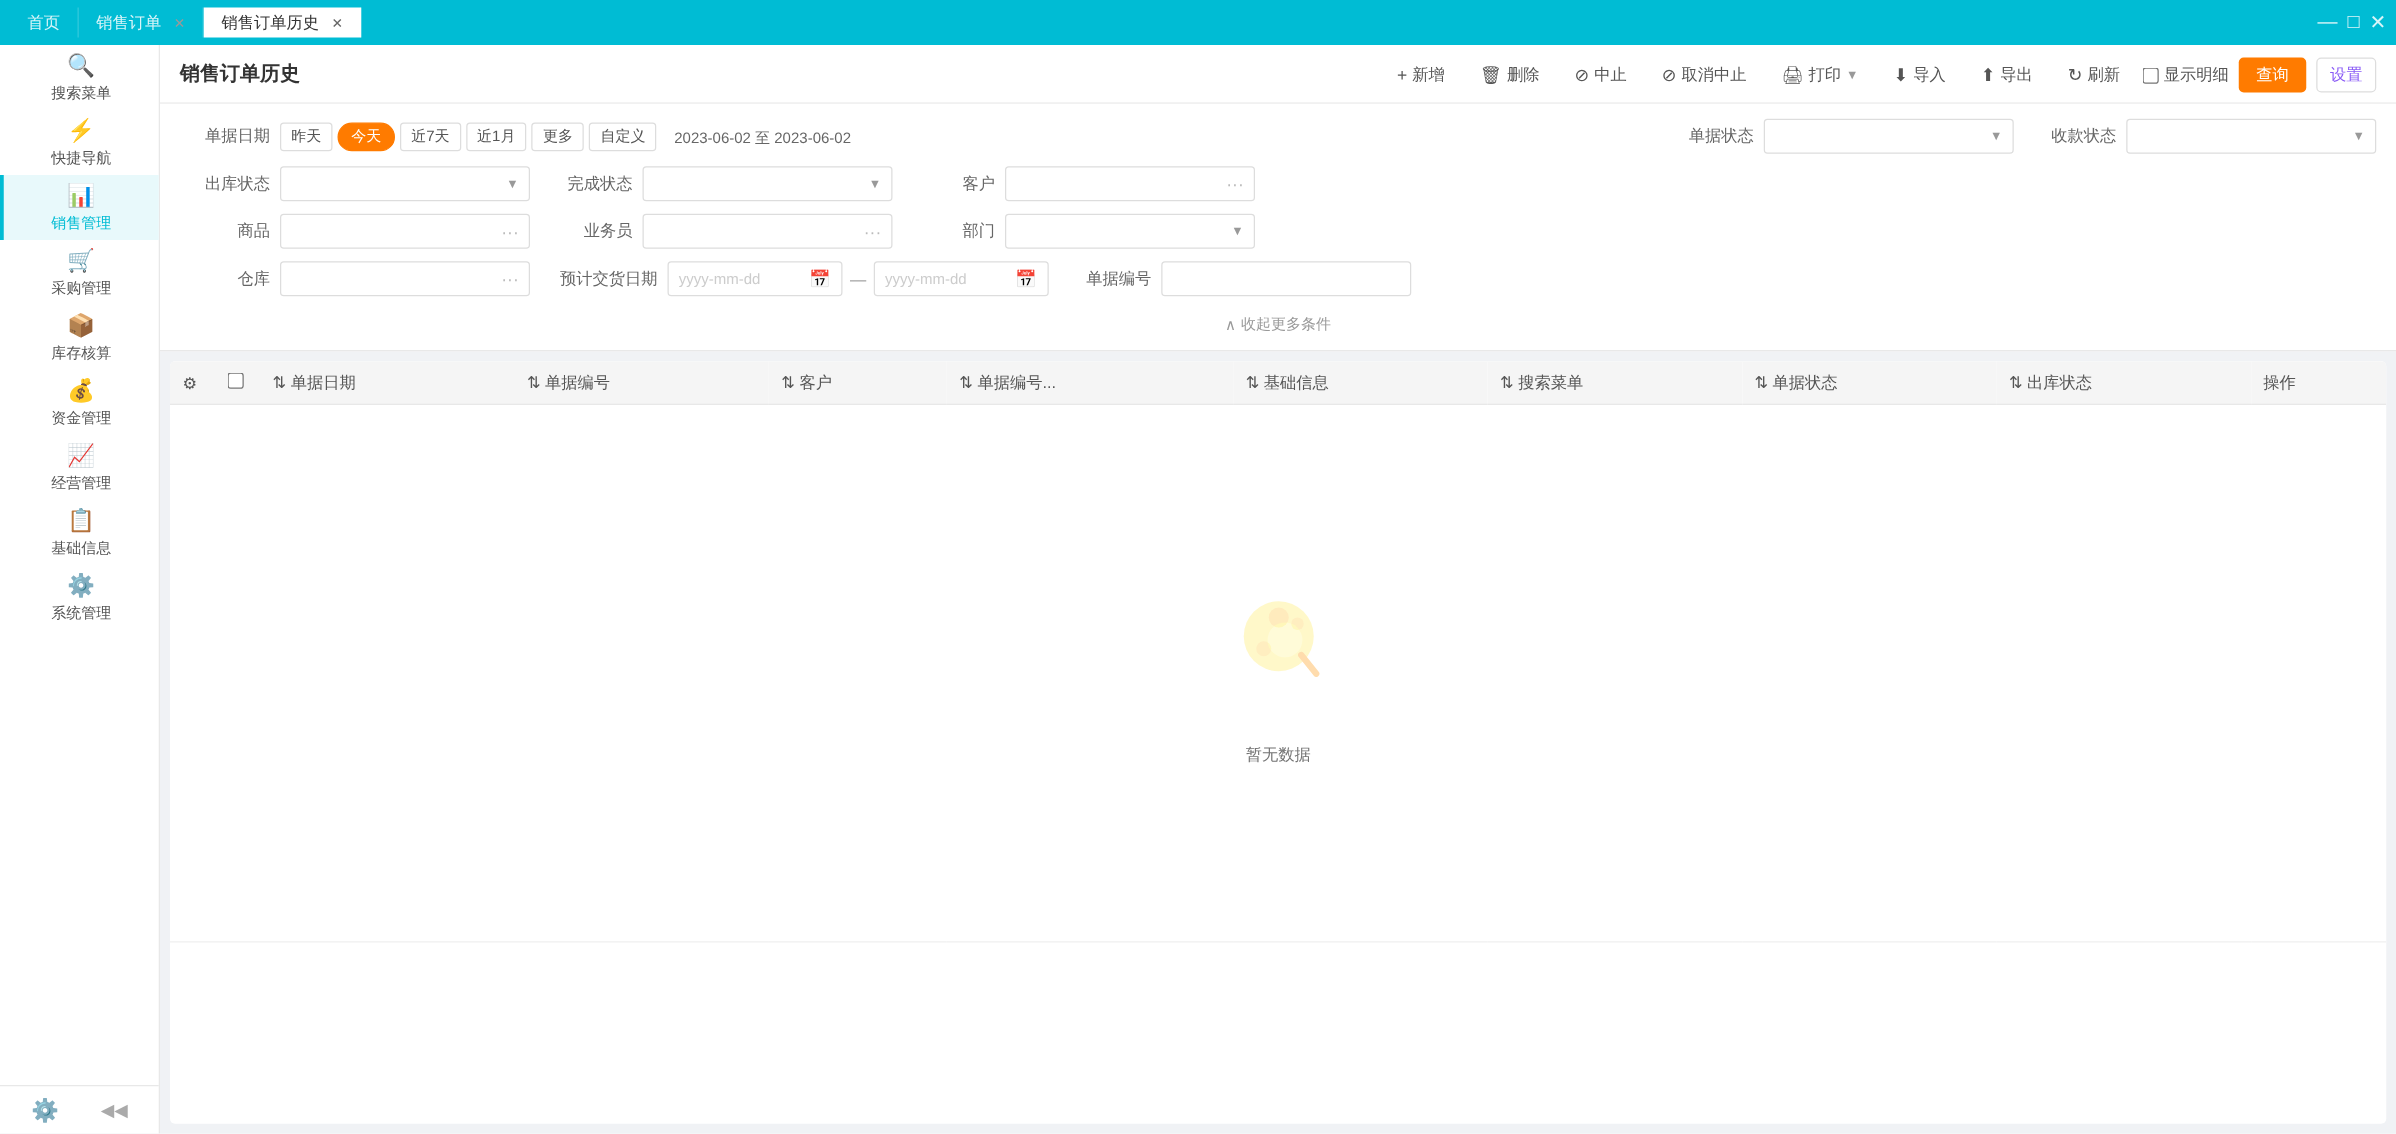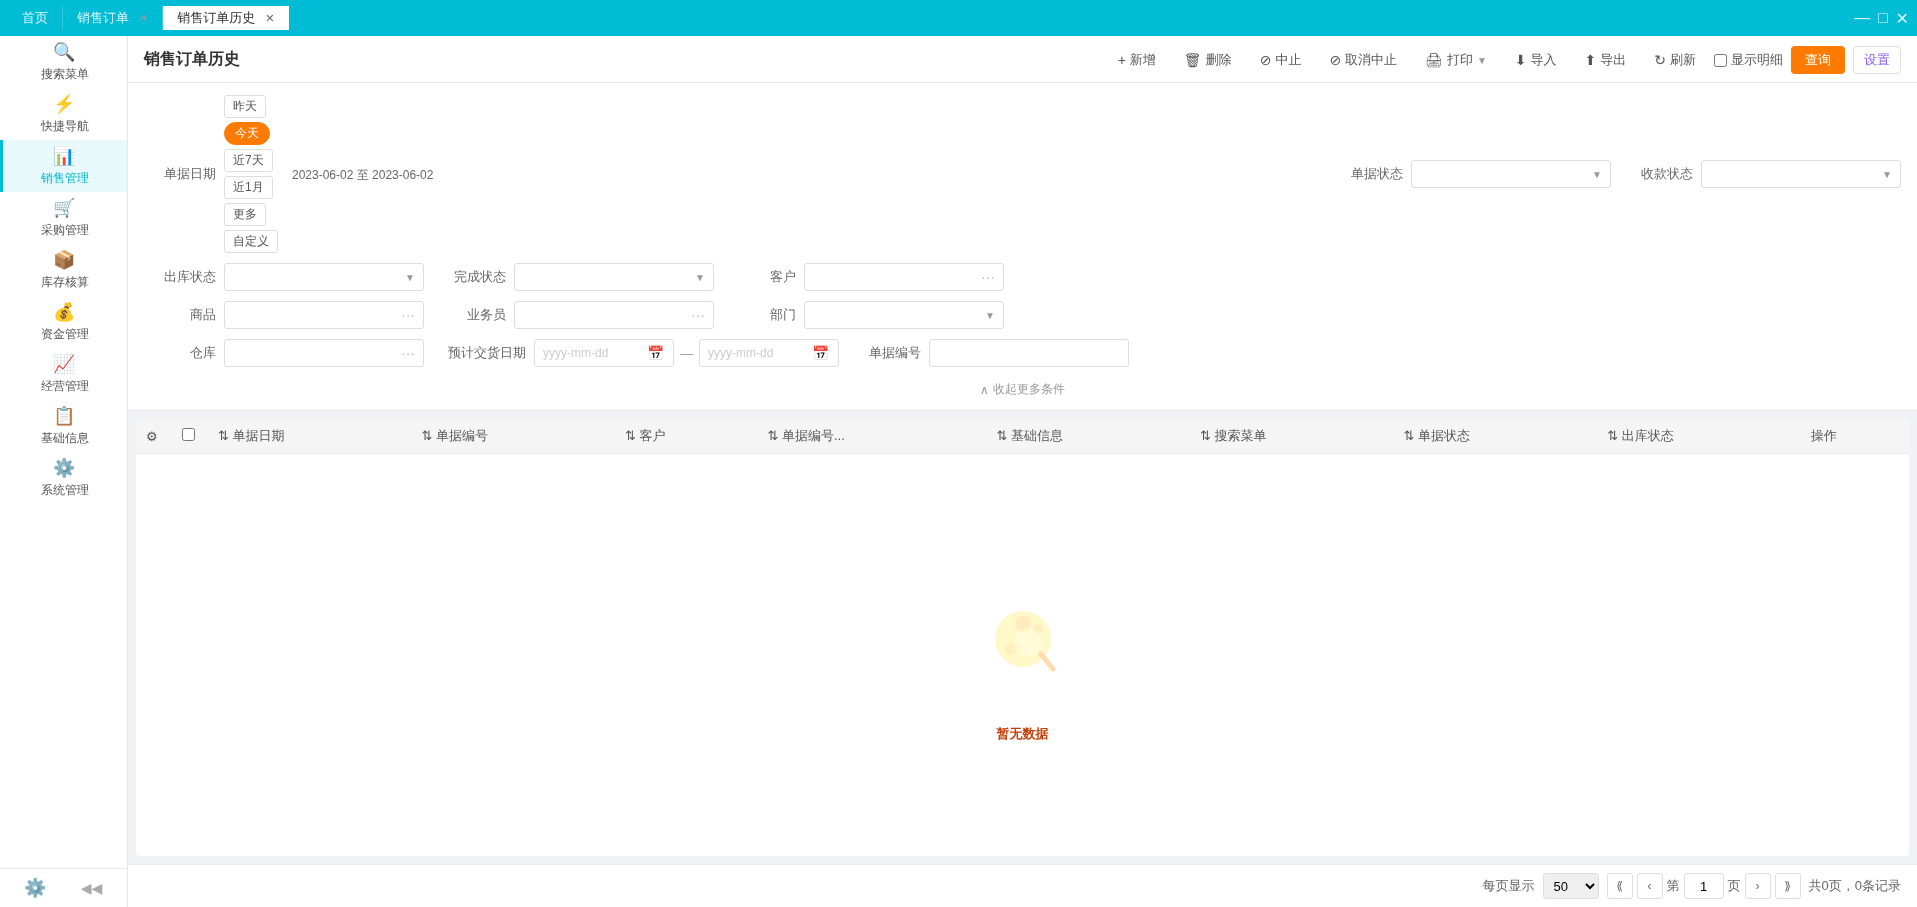--- a/index.html
+++ b/index.html
@@ -36,21 +36,21 @@
     .toolbar-btn .btn-icon { font-size: 14px; }
     .toolbar-btn.primary { background: #ff7b00; color: #fff; border-radius: 4px; padding: 5px 14px; }
     .toolbar-btn.settings { border: 1px solid #ddd; background: #fff; color: #8b5cf6; border-radius: 4px; padding: 4px 10px; }
     .checkbox-label { display: flex; align-items: center; gap: 4px; cursor: pointer; font-size: 13px; color: #555; }
 
     
     .filter-section { background: #fff; padding: 12px 16px; border-bottom: 1px solid #e8e8e8; flex-shrink: 0; }
     .filter-row { display: flex; align-items: center; margin-bottom: 10px; gap: 0; }
     .filter-label { width: 80px; text-align: right; color: #666; font-size: 13px; flex-shrink: 0; padding-right: 8px; }
     .filter-control { flex: 1; display: flex; align-items: center; gap: 6px; }
-    .date-quick { display: flex; align-items: flex-start; gap: 4px; flex-direction: column; }
+    .date-quick { display: flex; align-items: flex-end; gap: 4px; }
     .date-btn { padding: 2px 8px; border: 1px solid #ddd; border-radius: 3px; cursor: pointer; font-size: 12px; background: #fff; color: #555; }
     .date-btn.active { background: #ff7b00; color: #fff; border-color: #ff7b00; border-radius: 12px; padding: 2px 10px; }
     .date-range { font-size: 12px; color: #999; margin-top: 2px; }
     .select-control { width: 200px; height: 28px; border: 1px solid #ddd; border-radius: 3px; padding: 0 8px; background: #fff; display: flex; align-items: center; justify-content: space-between; cursor: pointer; font-size: 13px; color: #999; }
     .select-control .arrow { font-size: 10px; color: #999; }
     .input-control { width: 200px; height: 28px; border: 1px solid #ddd; border-radius: 3px; padding: 0 8px; background: #fff; display: flex; align-items: center; justify-content: flex-end; cursor: pointer; font-size: 13px; color: #bbb; }
     .date-input { flex: 1; height: 28px; border: 1px solid #ddd; border-radius: 3px; padding: 0 8px; font-size: 13px; color: #bbb; background: #fff; display: flex; align-items: center; }
     .cal-icon { color: #00bcd4; cursor: pointer; font-size: 14px; }
     .dots-btn { color: #bbb; cursor: pointer; font-size: 14px; }
     .collapse-bar { display: flex; align-items: center; justify-content: center; cursor: pointer; font-size: 12px; color: #999; gap: 4px; padding-top: 4px; }
@@ -58,21 +58,21 @@
     
     .table-area { flex: 1; background: #fff; overflow: auto; margin: 8px; border-radius: 4px; }
     .data-table { width: 100%; border-collapse: collapse; }
     .data-table th { background: #f5f5f5; border-bottom: 1px solid #e8e8e8; padding: 8px 10px; text-align: left; font-size: 13px; color: #555; font-weight: normal; white-space: nowrap; }
     .data-table td { padding: 8px 10px; border-bottom: 1px solid #f0f0f0; font-size: 13px; }
     .th-gear { width: 36px; text-align: center; }
     .th-check { width: 36px; text-align: center; }
 
     
     .empty-state { display: flex; flex-direction: column; align-items: center; justify-content: center; padding: 80px 0; }
-    .empty-text { color: #c2410c; font-size: 13px; font-weight: bold; }
+    .empty-text { color: #737373; font-size: 13px; }
 
     
     .table-footer { background: #fff; border-top: 1px solid #e8e8e8; padding: 8px 16px; display: flex; align-items: center; justify-content: flex-end; gap: 8px; flex-shrink: 0; }
     .page-size-label { color: #666; font-size: 13px; }
     .page-size-select { height: 26px; border: 1px solid #ddd; border-radius: 3px; padding: 0 6px; font-size: 13px; }
     .pagination { display: flex; align-items: center; gap: 4px; }
     .page-btn { width: 26px; height: 26px; border: 1px solid #ddd; border-radius: 3px; background: #fff; cursor: pointer; display: flex; align-items: center; justify-content: center; font-size: 12px; color: #666; }
     .page-input { width: 40px; height: 26px; border: 1px solid #ddd; border-radius: 3px; text-align: center; font-size: 13px; }
     .page-info { color: #666; font-size: 13px; }
     .page-label { color: #666; font-size: 13px; }
@@ -338,32 +338,14 @@
                   </svg>
                 </div>
                 <span class="empty-text">暂无数据</span>
               </div>
             </td>
           </tr>
         </tbody>
       </table>
     </div>
 
-    <div class="table-footer">
-      <span class="page-size-label">每页显示</span>
-      <select class="page-size-select">
-        <option>20</option>
-        <option selected="">50</option>
-        <option>100</option>
-      </select>
-      <div class="pagination">
-        <button class="page-btn">⟪</button>
-        <button class="page-btn">‹</button>
-        <span class="page-label">第</span>
-        <input type="text" class="page-input" value="1" style="">
-        <span class="page-label">页</span>
-        <button class="page-btn">›</button>
-        <button class="page-btn">⟫</button>
-      </div>
-      <span class="page-info">共0页，0条记录</span>
-    </div>
   </div>
 </div>
 
 </body></html>

